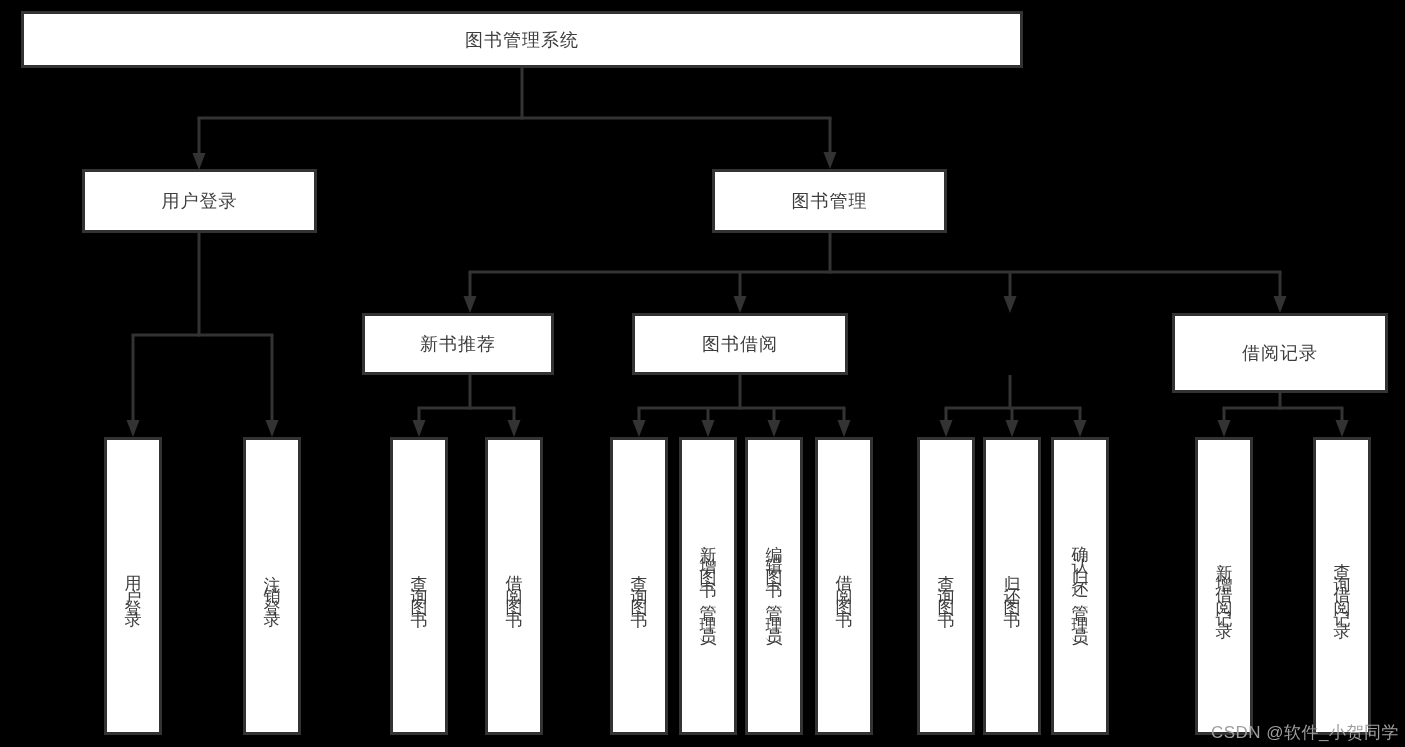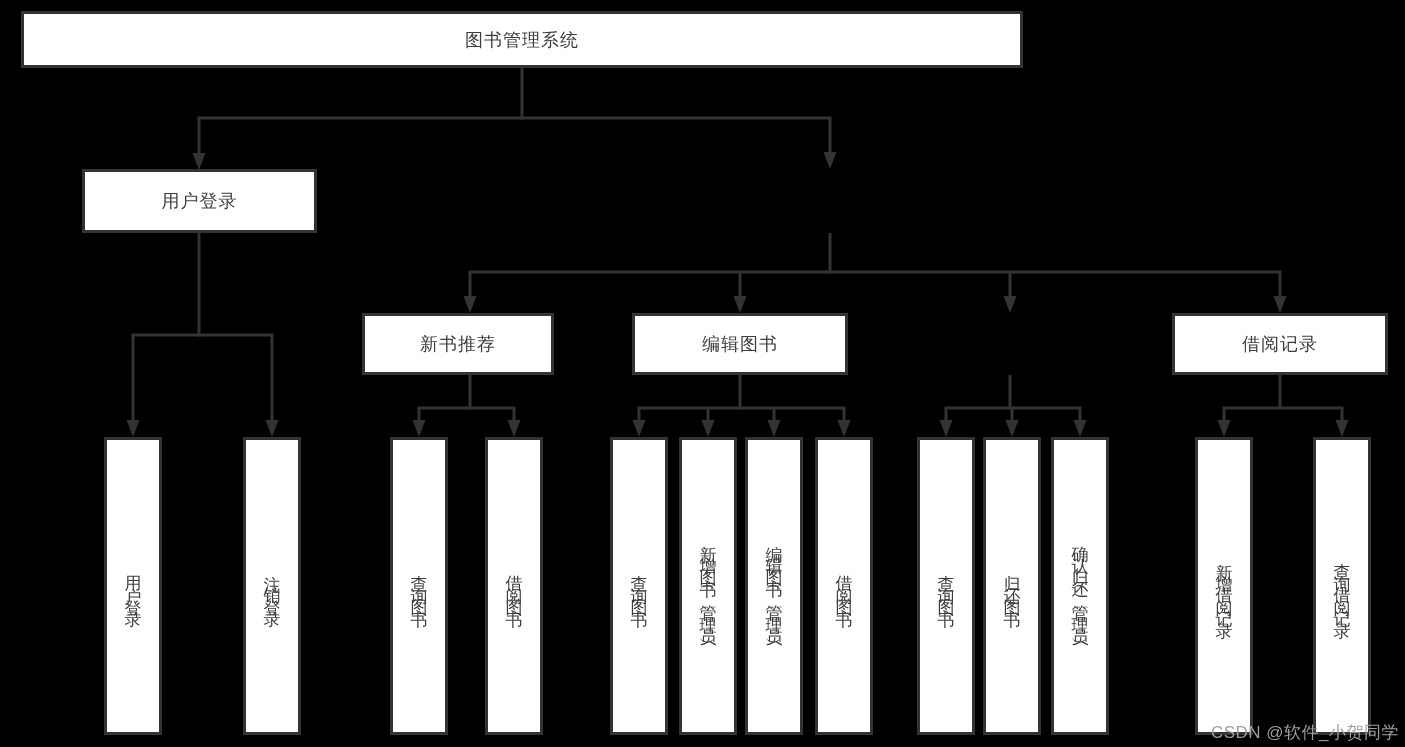--- a/index.html
+++ b/index.html
@@ -111,24 +111,25 @@
     <line x1="1222.5" y1="408" x2="1343.5" y2="408"></line>
     <line x1="1224" y1="408" x2="1224" y2="424"></line>
       <polygon points="1217.5,420 1230.5,420 1224,437"></polygon>
     <line x1="1342" y1="408" x2="1342" y2="424"></line>
       <polygon points="1335.5,420 1348.5,420 1342,437"></polygon>
   </svg>
 
   <div class="node h-node" style="left:21px; top:11px; width:1002px; height:57px;">图书管理系统</div>
 
   <div class="node h-node" style="left:82px; top:169px; width:235px; height:64px;">用户登录</div>
+  <div class="node h-node" style="left:712px; top:169px; width:235px; height:64px;">图书管理</div>
 
   <div class="node h-node" style="left:362px; top:313px; width:192px; height:62px;">新书推荐</div>
-  <div class="node h-node" style="left:632px; top:313px; width:216px; height:62px;">编辑图书</div>
-  <div class="node h-node" style="left:1172px; top:313px; width:216px; height:62px;">借阅记录</div>
+  <div class="node h-node" style="left:632px; top:313px; width:216px; height:62px;">图书借阅</div>
+  <div class="node h-node" style="left:1172px; top:313px; width:216px; height:80px;">借阅记录</div>
 
   <div class="node v-node" style="left:104px; top:437px; width:58px; height:298px;">
       <span>用户登录</span>
     </div>
   <div class="node v-node" style="left:243px; top:437px; width:58px; height:298px;">
       <span>注销登录</span>
     </div>
 
   <div class="node v-node" style="left:390px; top:437px; width:58px; height:298px;">
       <span>查询图书</span>

